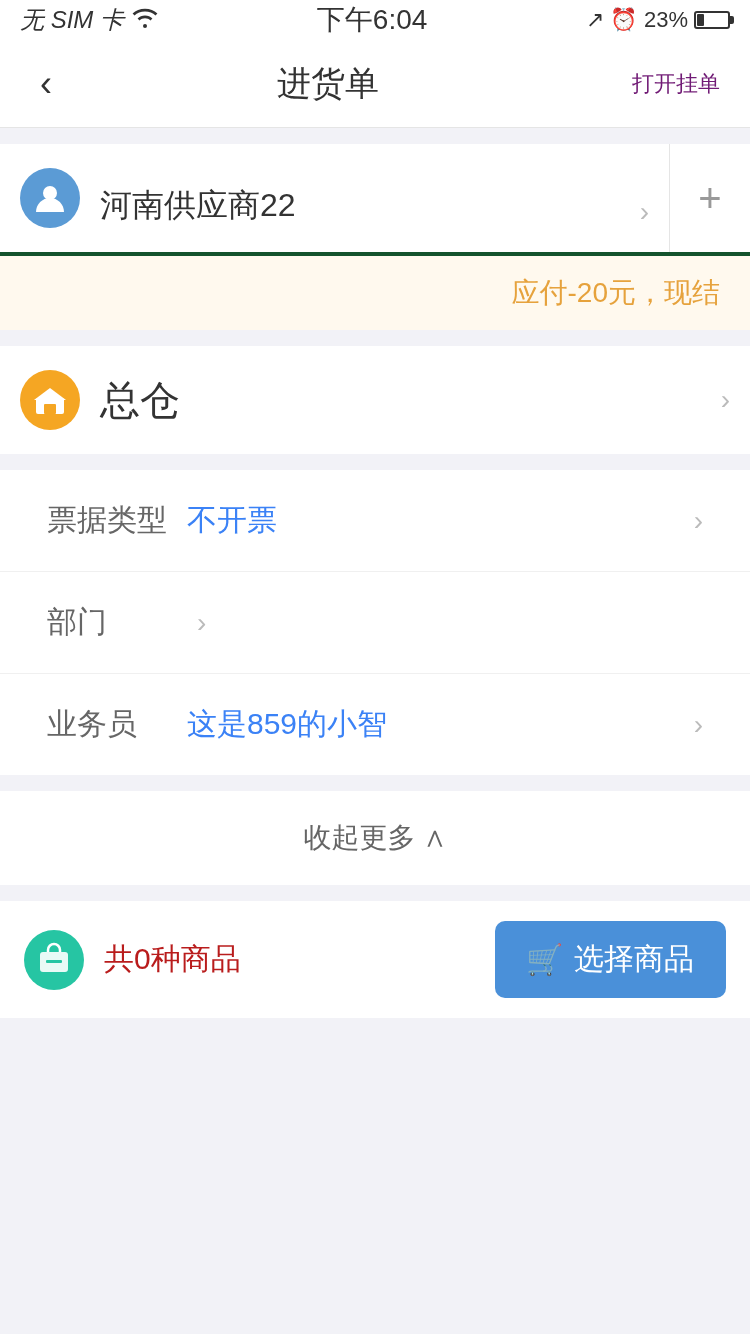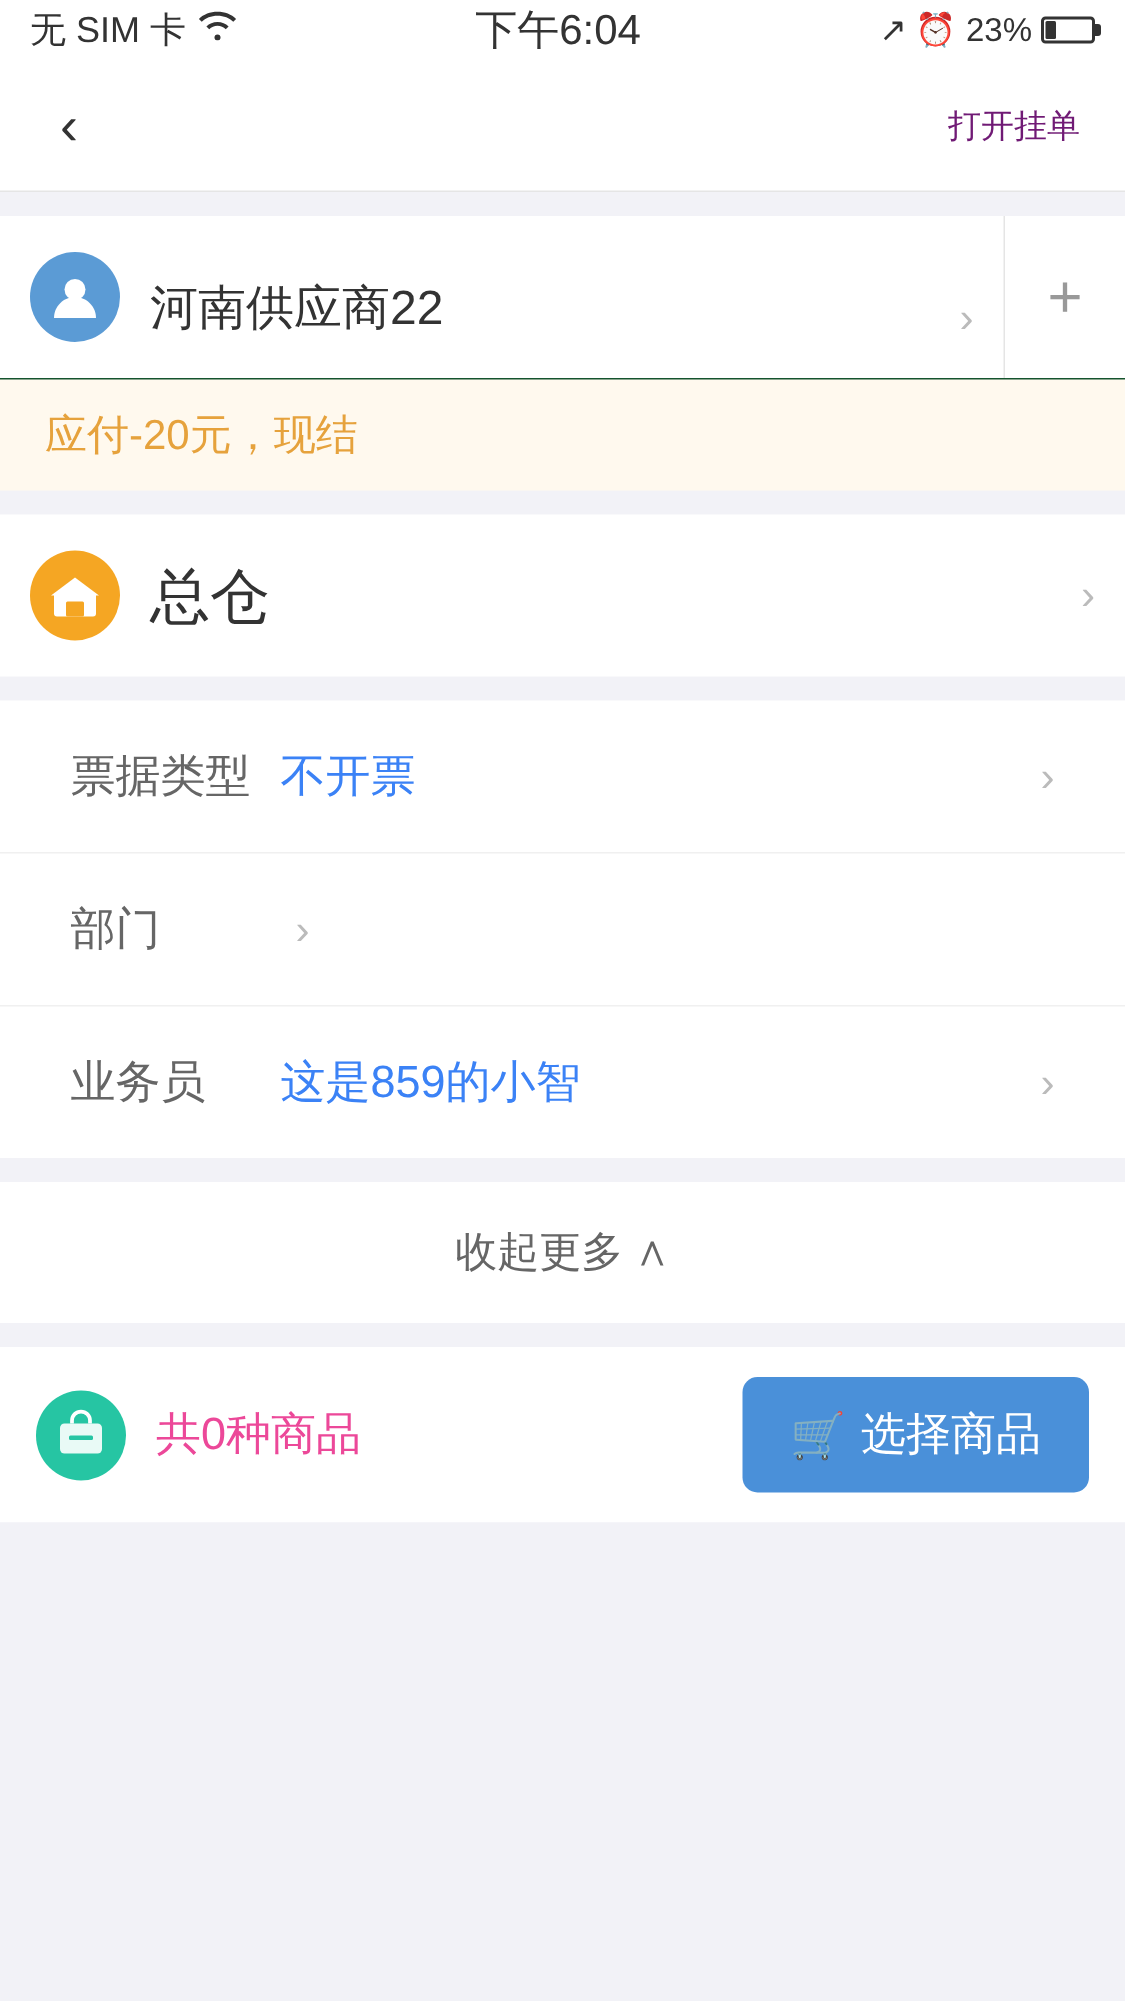--- a/index.html
+++ b/index.html
@@ -18,21 +18,21 @@
       width: 100%;
       height: 40px;
       background: #fff;
       display: flex;
       align-items: center;
       justify-content: space-between;
       padding: 0 20px;
       font-size: 24px;
       color: #333;
     }
-    .status-left { display: flex; align-items: center; gap: 8px; }
+    .status-left { display: flex; align-items: center; gap: 8px; font-style: italic; }
     .status-center { font-size: 28px; font-weight: 500; }
     .status-right { display: flex; align-items: center; gap: 6px; font-size: 22px; }
     .battery-icon {
       display: inline-block;
       width: 36px;
       height: 18px;
       border: 2px solid #333;
       border-radius: 3px;
       position: relative;
     }
@@ -139,21 +139,22 @@
       color: #999;
       cursor: pointer;
     }
 
     
     .notice-bar {
       background: #fff9ee;
       padding: 18px 30px;
       font-size: 28px;
       color: #e6a23c;
-      border-top: 1px solid #14532d;
+      border-top: 4px solid #14532d;
+      text-align: right;
     }
 
     
     .warehouse-section {
       background: #fff;
       margin-top: 16px;
       display: flex;
       align-items: center;
       padding: 24px 20px;
     }
@@ -232,21 +233,21 @@
       border-radius: 50%;
       background: #26c5a3;
       display: flex;
       align-items: center;
       justify-content: center;
       flex-shrink: 0;
     }
     .product-count {
       flex: 1;
       font-size: 30px;
-      color: #ec4899;
+      color: #b91c1c;
     }
     .select-btn {
       background: #4a90d9;
       color: #fff;
       border: none;
       border-radius: 10px;
       padding: 18px 32px;
       font-size: 30px;
       display: flex;
       align-items: center;
@@ -283,20 +284,21 @@
     <span>⏰</span>
     <span>23%</span>
     <div class="battery-icon">
       <div class="battery-fill"></div>
     </div>
   </div>
 </div>
 
 <div class="nav-bar">
   <span class="nav-back">‹</span>
+  <span class="nav-title">进货单</span>
   <span class="nav-action">打开挂单</span>
 </div>
 
 <div class="content">
 
   <div class="supplier-section">
     <div class="supplier-main">
       <div class="supplier-avatar">
         <svg class="avatar-icon" viewBox="0 0 36 36" fill="none">
           <circle cx="18" cy="13" r="7" fill="#fff"></circle>

